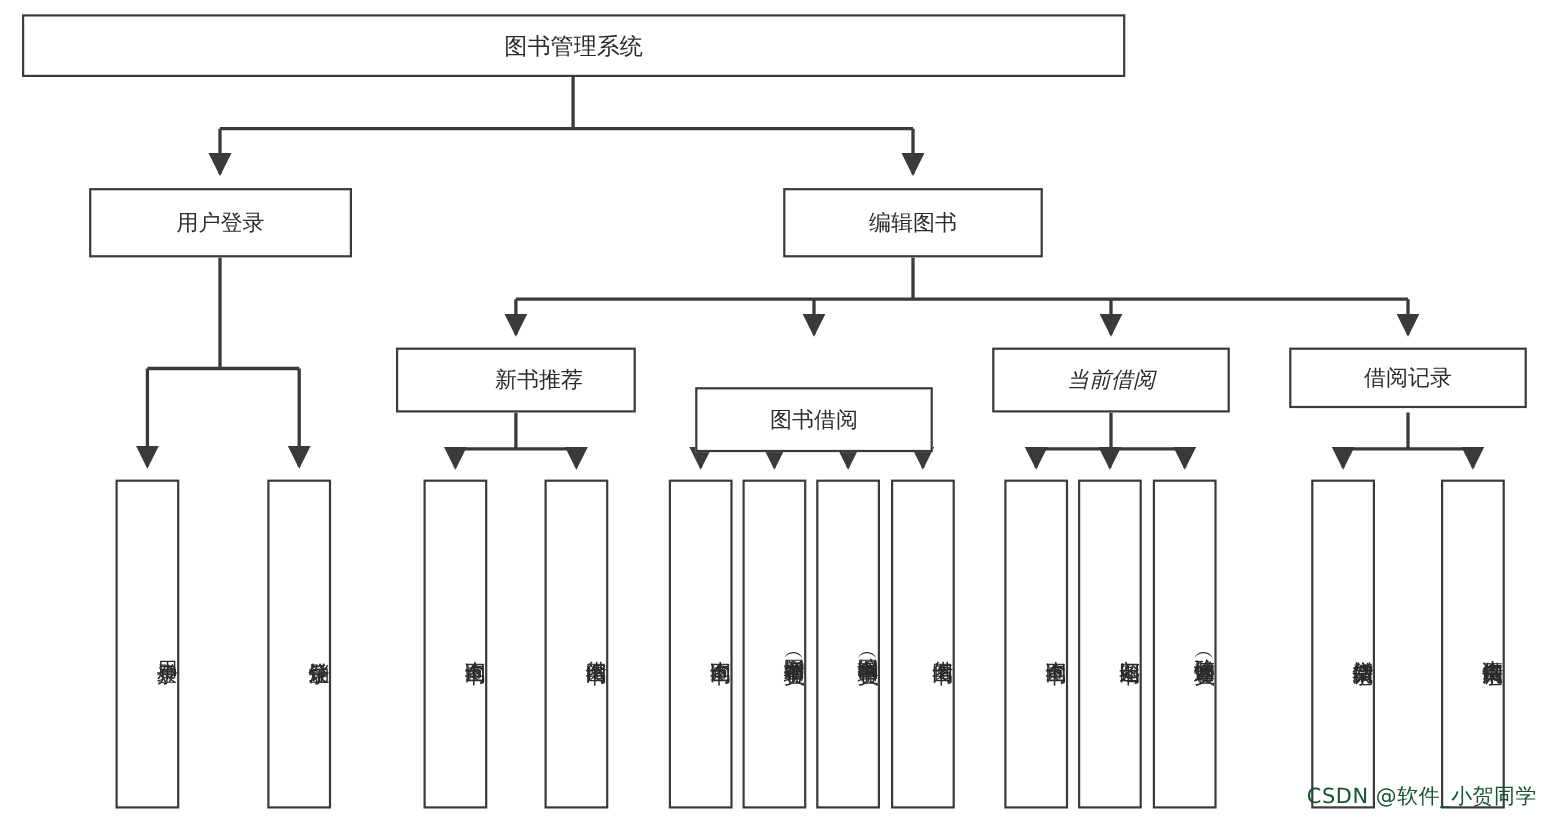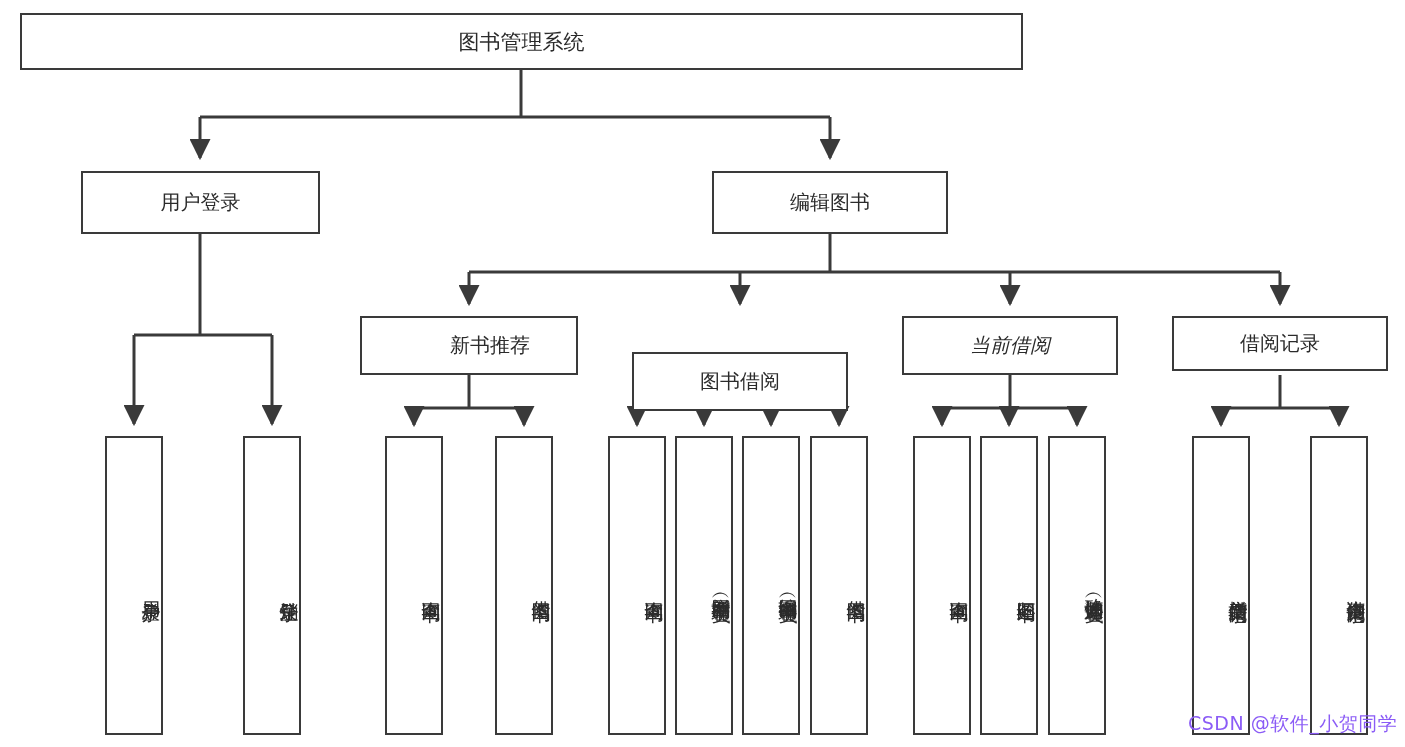--- a/index.html
+++ b/index.html
@@ -58,21 +58,21 @@
     top: 0;
     width: 1405px;
     height: 747px;
     pointer-events: none;
   }
   .watermark {
     position: absolute;
     left: 1188px;
     top: 711px;
     font-size: 19px;
-    color: #8b5cf6;
+    color: #14532d;
     white-space: nowrap;
     letter-spacing: 0.5px;
   }
 </style>
 </head>
 <body>
 
 <div id="canvas">
 
   <svg class="wires" viewBox="0 0 1405 747">

